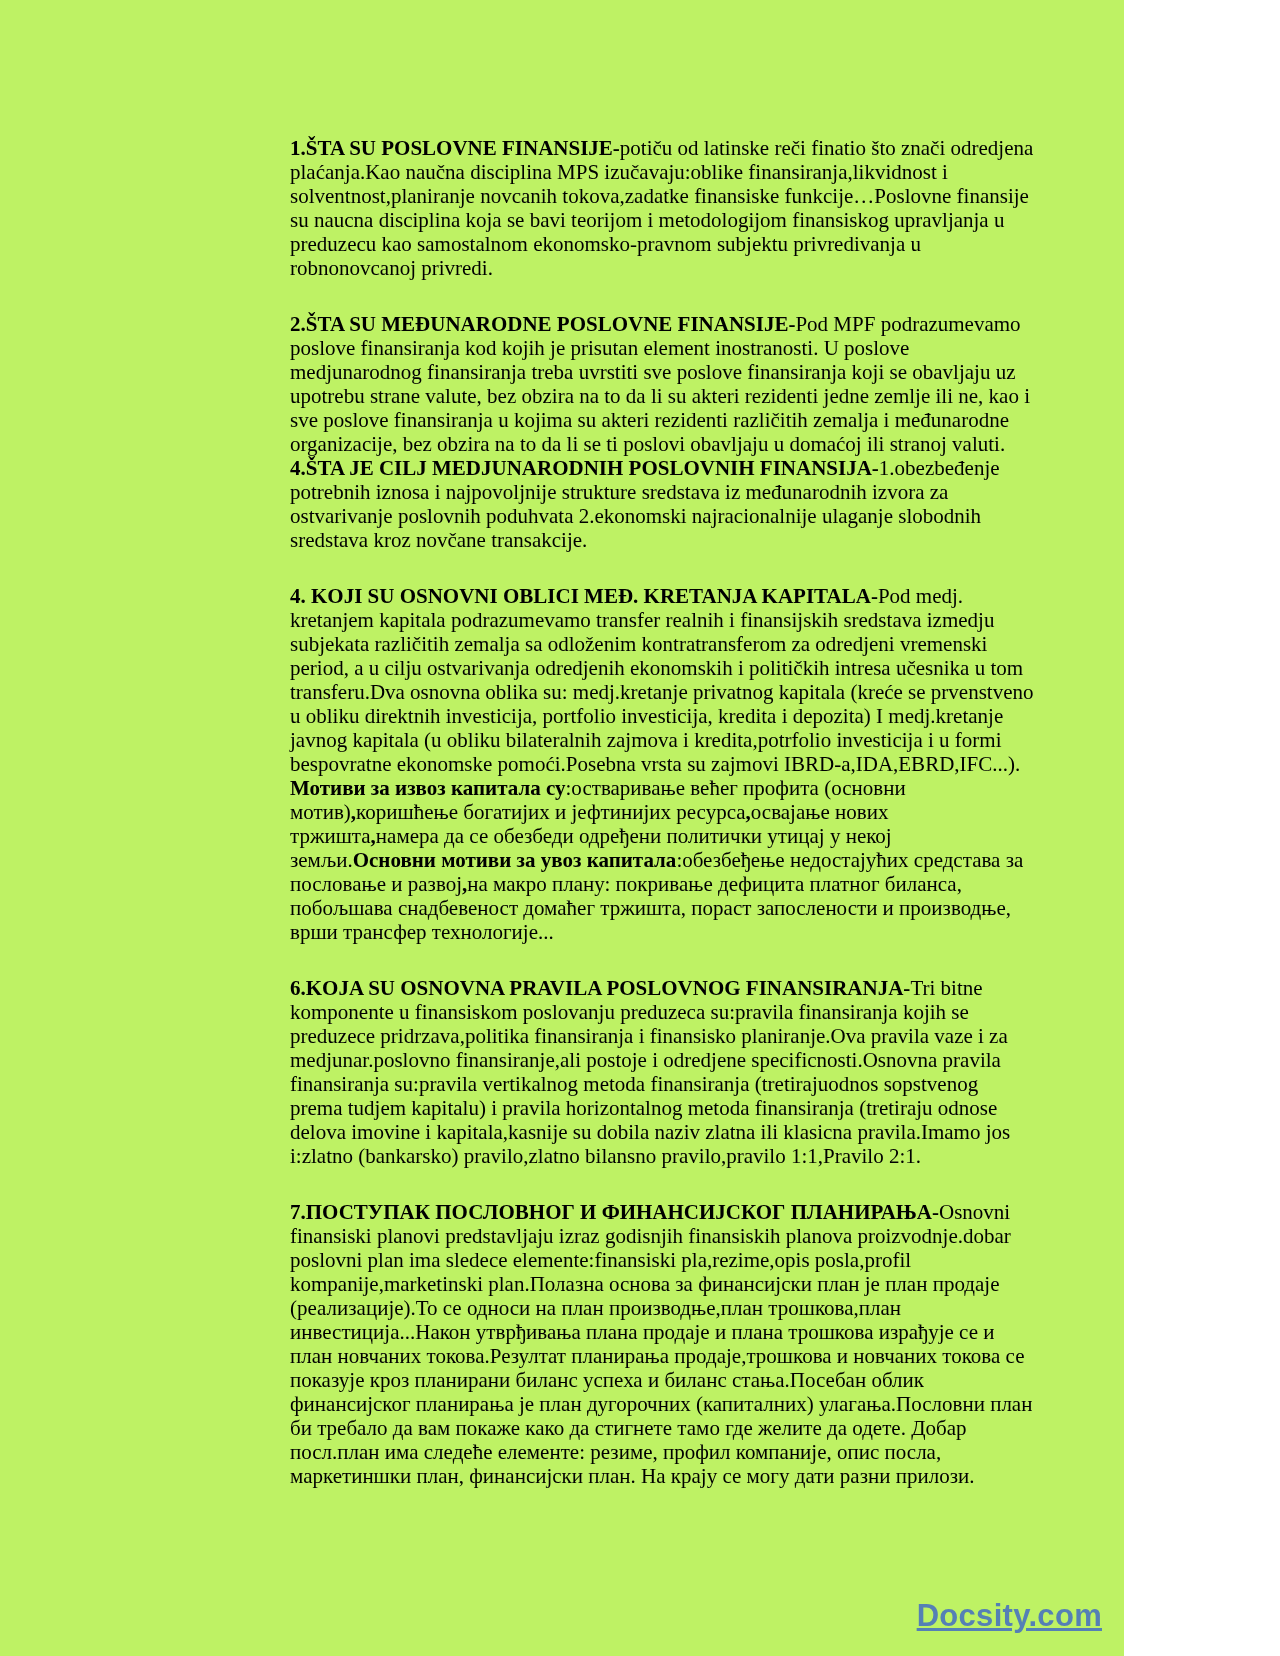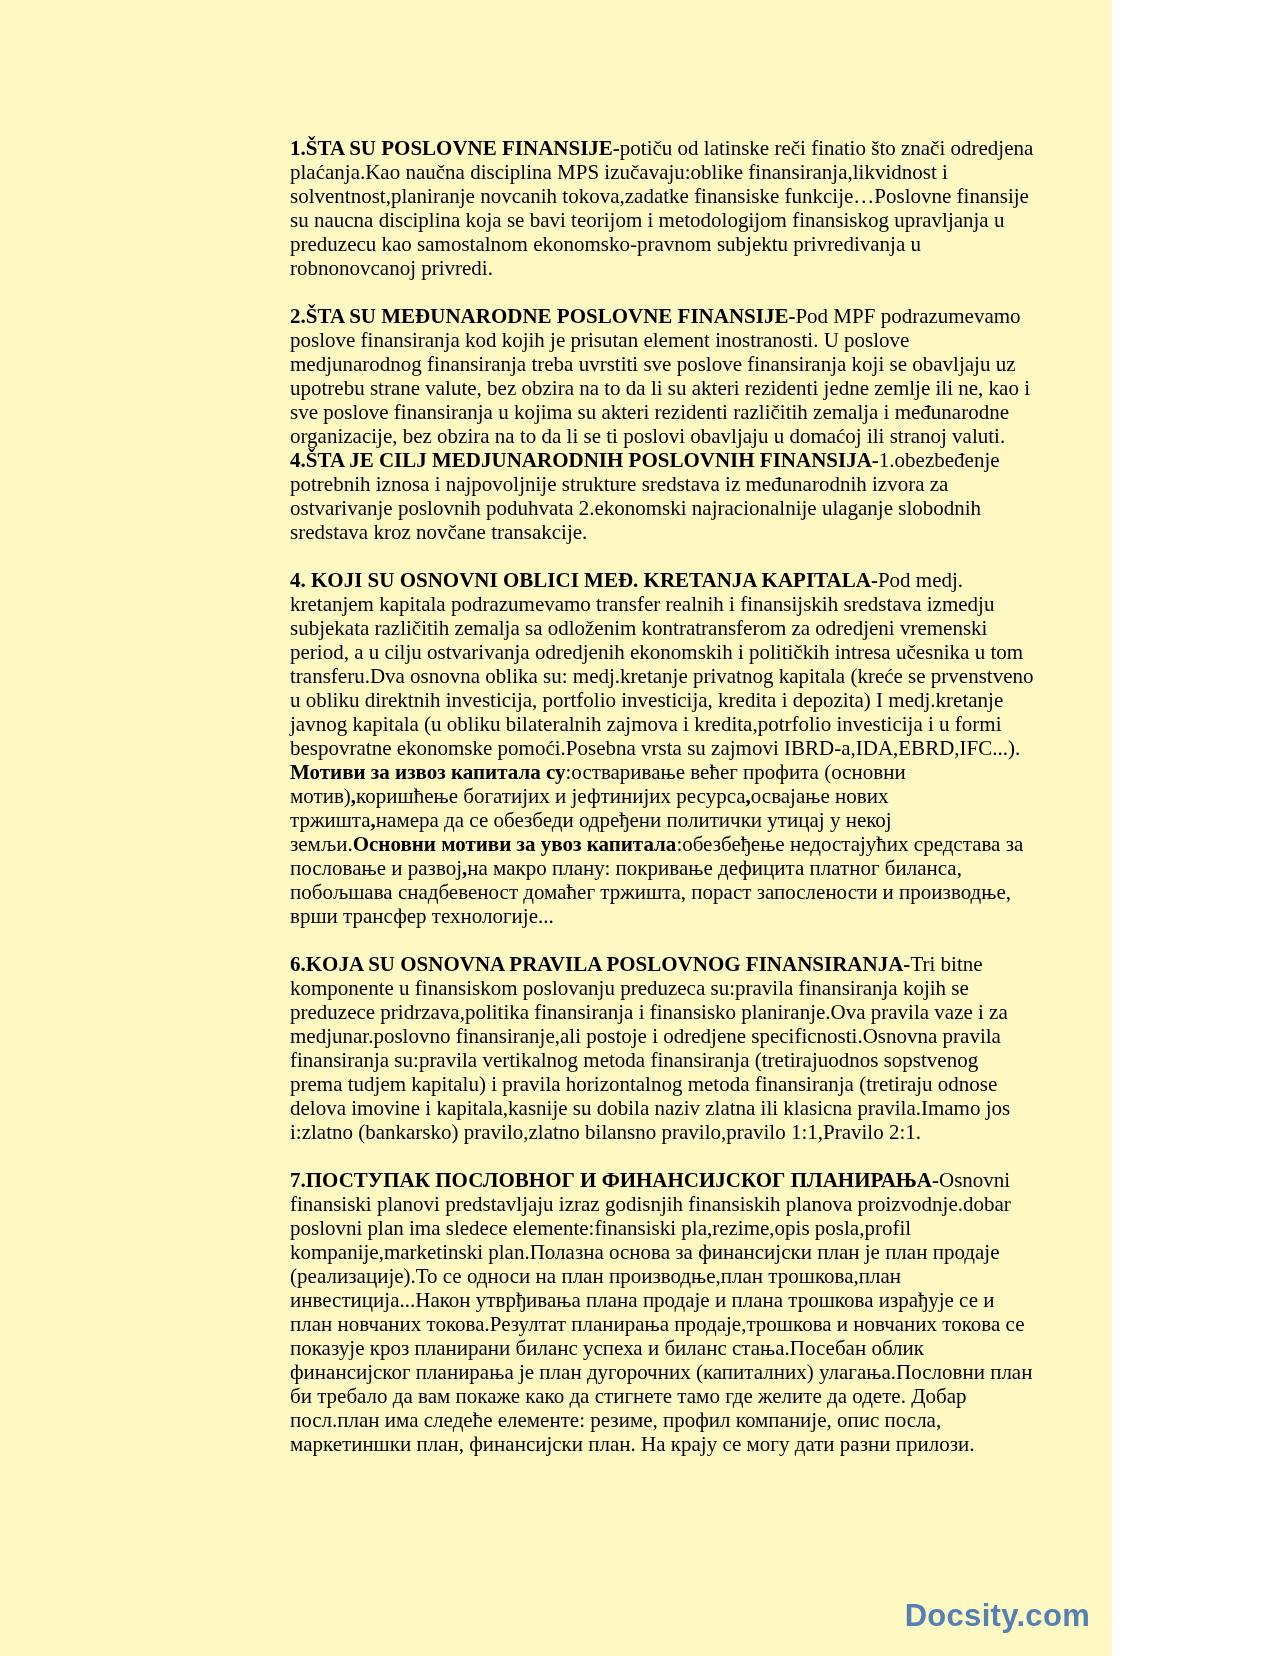--- a/index.html
+++ b/index.html
@@ -4,53 +4,55 @@
 <style>
   html, body {
     margin: 0;
     padding: 0;
     background: #ffffff;
   }
   .page {
     position: relative;
     width: 1112px;
     height: 1656px;
-    background: #fef9c3;
+    background: #bef264;
     overflow: hidden;
+    padding-left: 12px;
   }
   .content {
     position: absolute;
     left: 290px;
     top: 136px;
     width: 744px;
     font-family: "Liberation Serif", serif;
     font-size: 21px;
     line-height: 24px;
     color: #000000;
     text-align: left;
   }
   .content p {
     margin: 0;
     padding: 0;
   }
   .content p.gap {
-    margin-top: 24px;
+    margin-top: 32px;
   }
   .content b {
     font-weight: bold;
   }
   .watermark {
     position: absolute;
     top: 1598px;
     right: 22px;
     font-family: "Liberation Sans", sans-serif;
     font-weight: bold;
     font-size: 31px;
     color: #5580b5;
     letter-spacing: 0.3px;
+    text-decoration: underline;
   }
 </style>
 </head>
 <body>
 
 <div class="page">
   <div class="content">
       <p class="para"><b>1.ŠTA SU POSLOVNE FINANSIJE-</b><span>potiču od latinske reči finatio što znači odredjena plaćanja.Kao naučna disciplina MPS izučavaju:oblike finansiranja,likvidnost i solventnost,planiranje novcanih tokova,zadatke finansiske funkcije…Poslovne finansije su naucna disciplina koja se bavi teorijom i metodologijom finansiskog upravljanja u preduzecu kao samostalnom ekonomsko-pravnom subjektu privredivanja u robnonovcanoj privredi.</span></p>
       <p class="para gap"><b>2.ŠTA SU MEĐUNARODNE POSLOVNE FINANSIJE-</b><span>Pod MPF podrazumevamo poslove finansiranja kod kojih je prisutan element inostranosti. U poslove medjunarodnog finansiranja treba uvrstiti sve poslove finansiranja koji se obavljaju uz upotrebu strane valute, bez obzira na to da li su akteri rezidenti jedne zemlje ili ne, kao i sve poslove finansiranja u kojima su akteri rezidenti različitih zemalja i međunarodne organizacije, bez obzira na to da li se ti poslovi obavljaju u domaćoj ili stranoj valuti.</span></p>
       <p class="para"><b>4.ŠTA JE CILJ MEDJUNARODNIH POSLOVNIH FINANSIJA-</b><span>1.obezbeđenje potrebnih iznosa i najpovoljnije strukture sredstava iz međunarodnih izvora za ostvarivanje poslovnih poduhvata 2.ekonomski najracionalnije ulaganje slobodnih sredstava kroz novčane transakcije.</span></p>

